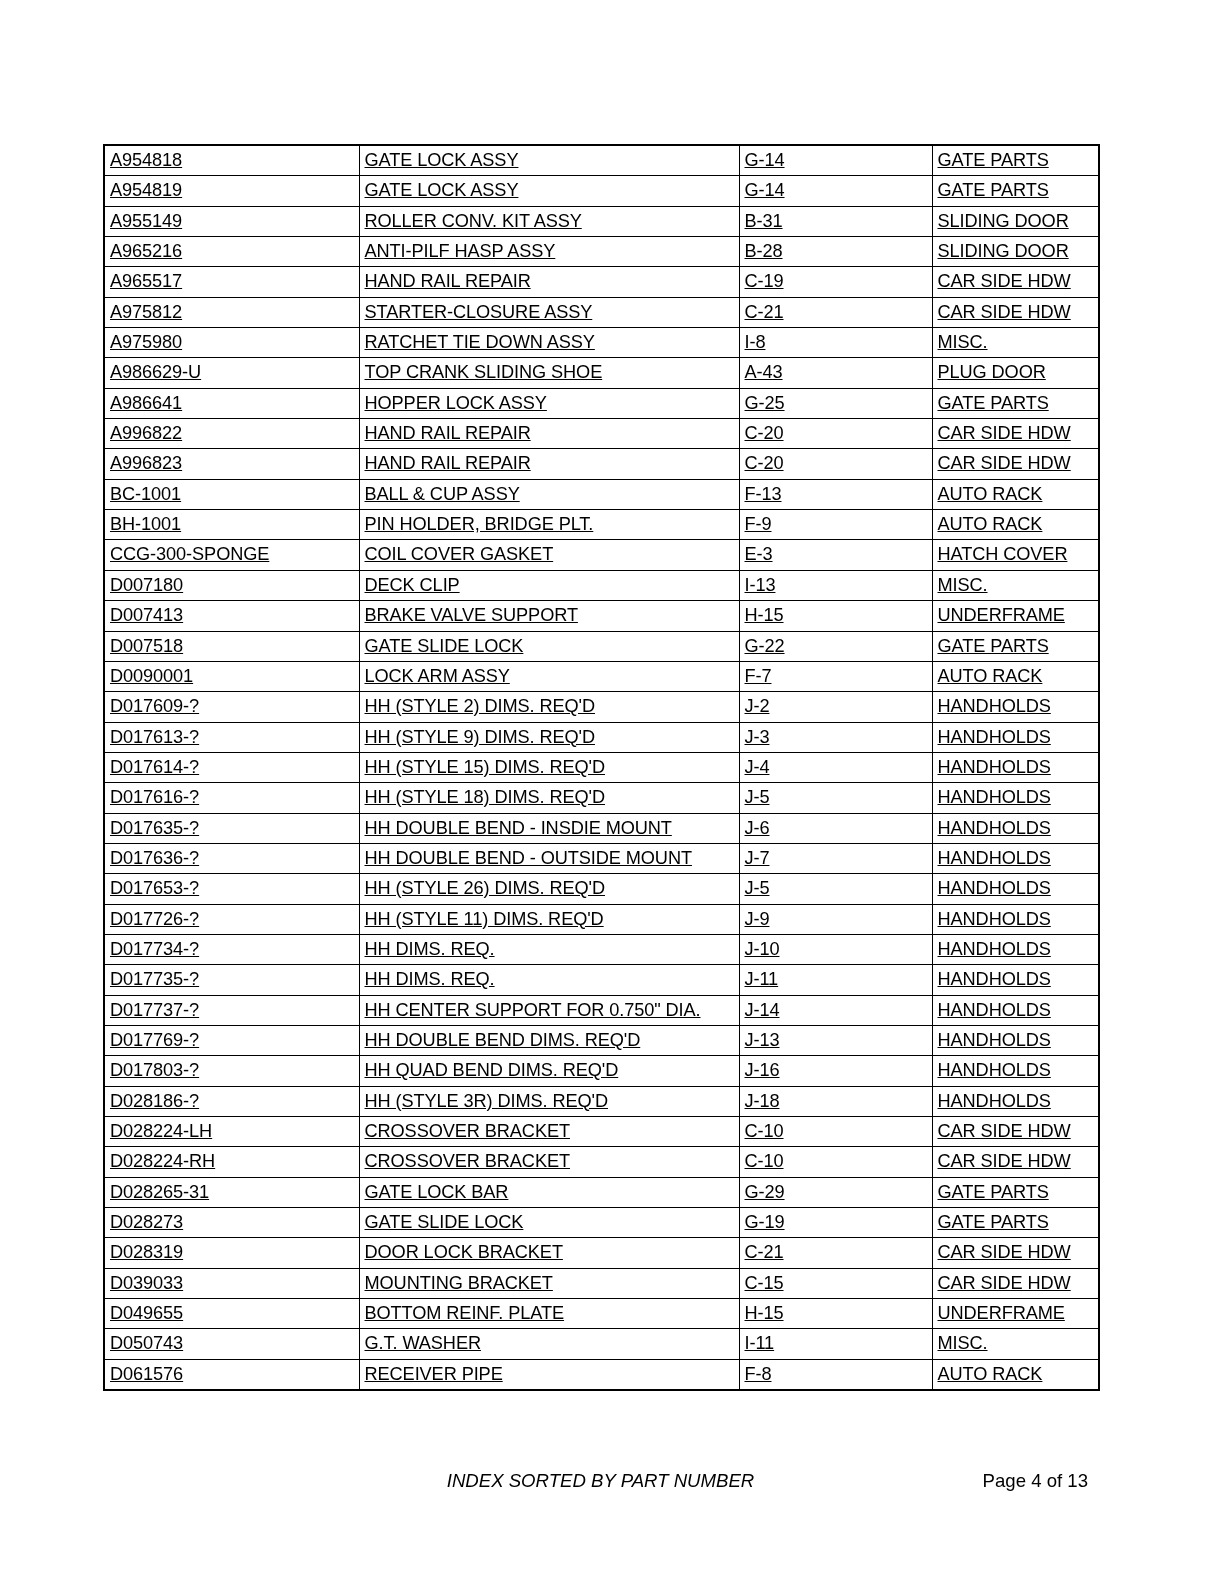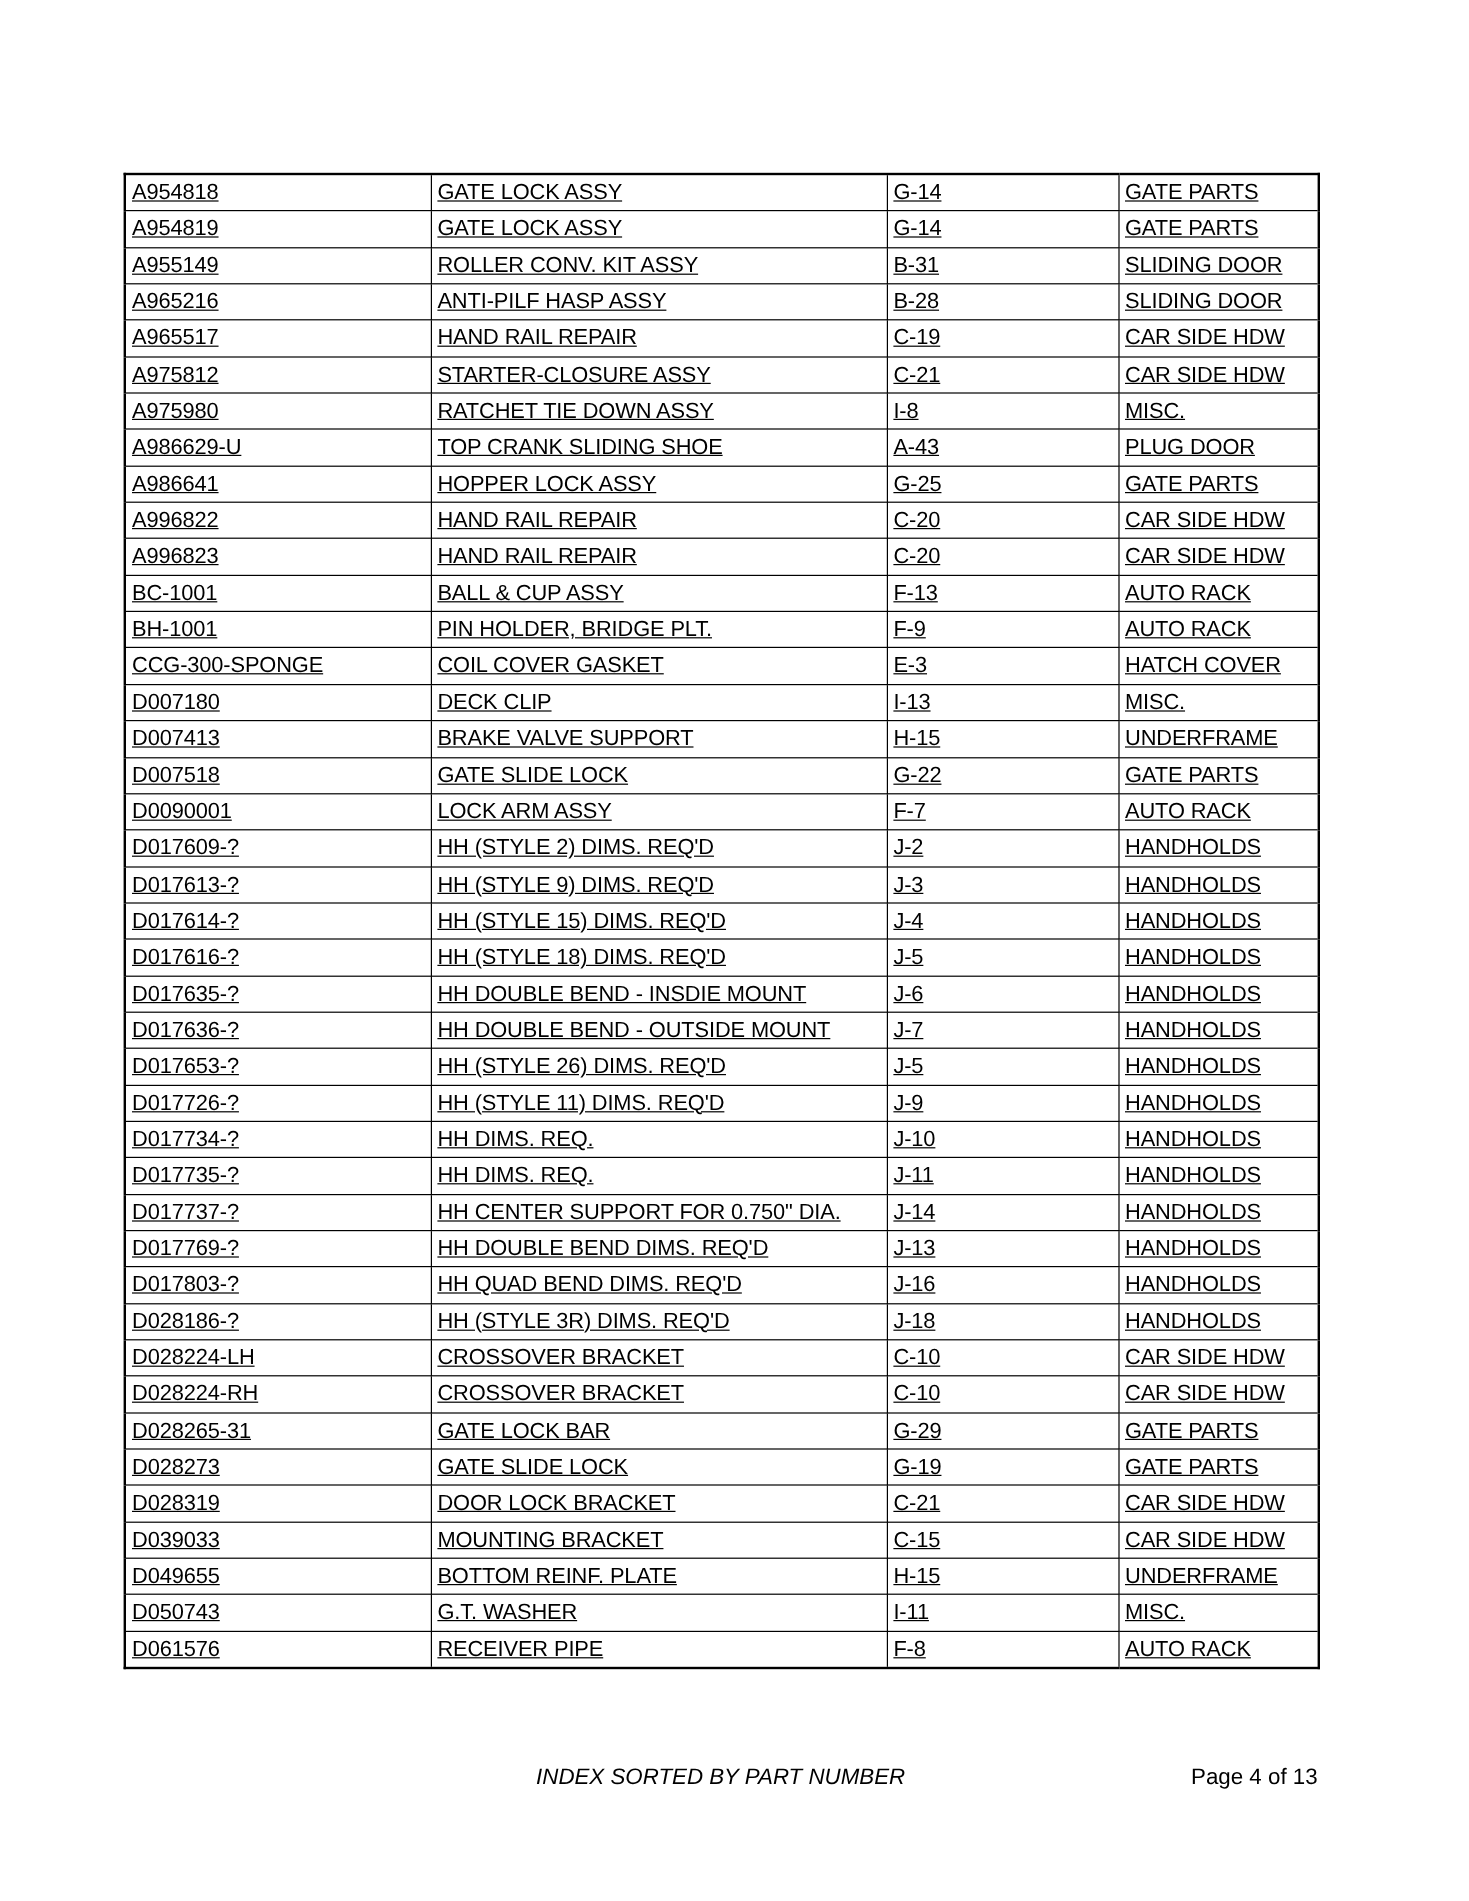--- a/index.html
+++ b/index.html
@@ -79,21 +79,21 @@
     position: absolute;
     left: 0;
     top: 0;
     width: 995px;
     text-align: center;
     white-space: nowrap;
     font-style: italic;
   }
   #footer-pagenum {
     position: absolute;
-    right: 0;
+    right: 10px;
     top: 0;
     white-space: nowrap;
   }
 </style>
 </head>
 <body>
 
 <div id="page">
 
   <div id="parts-table-wrap">

